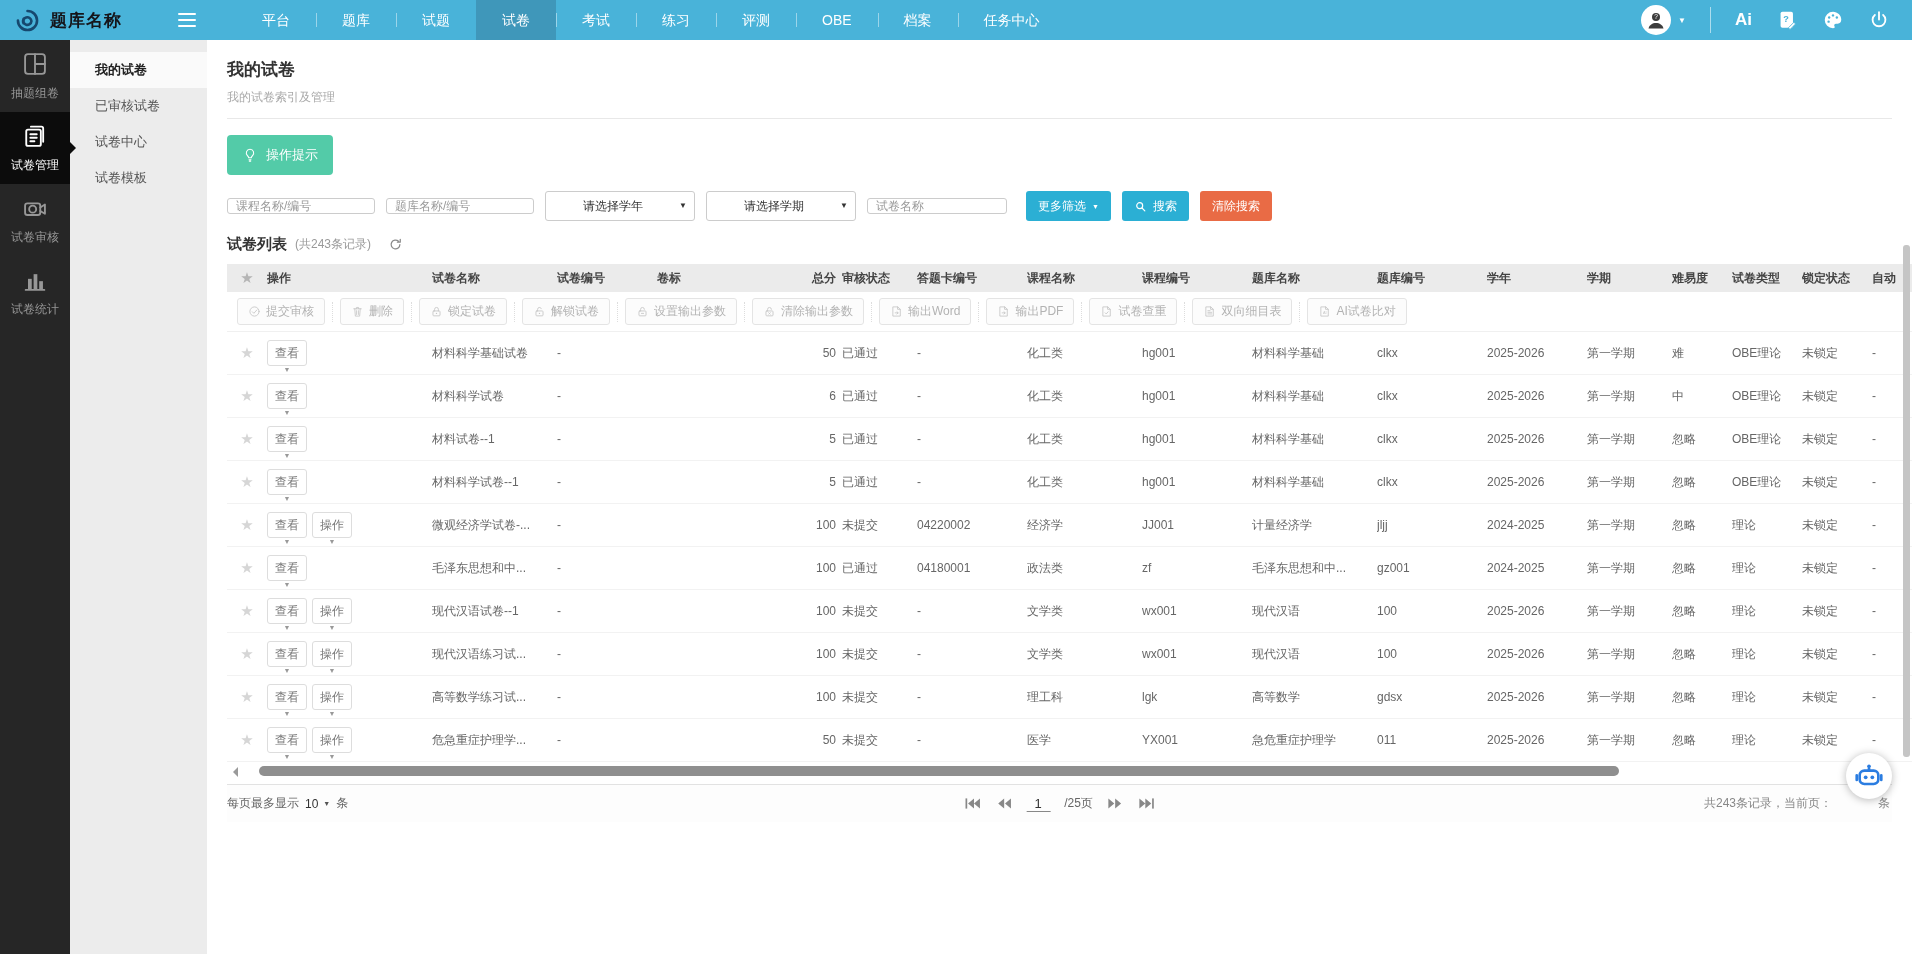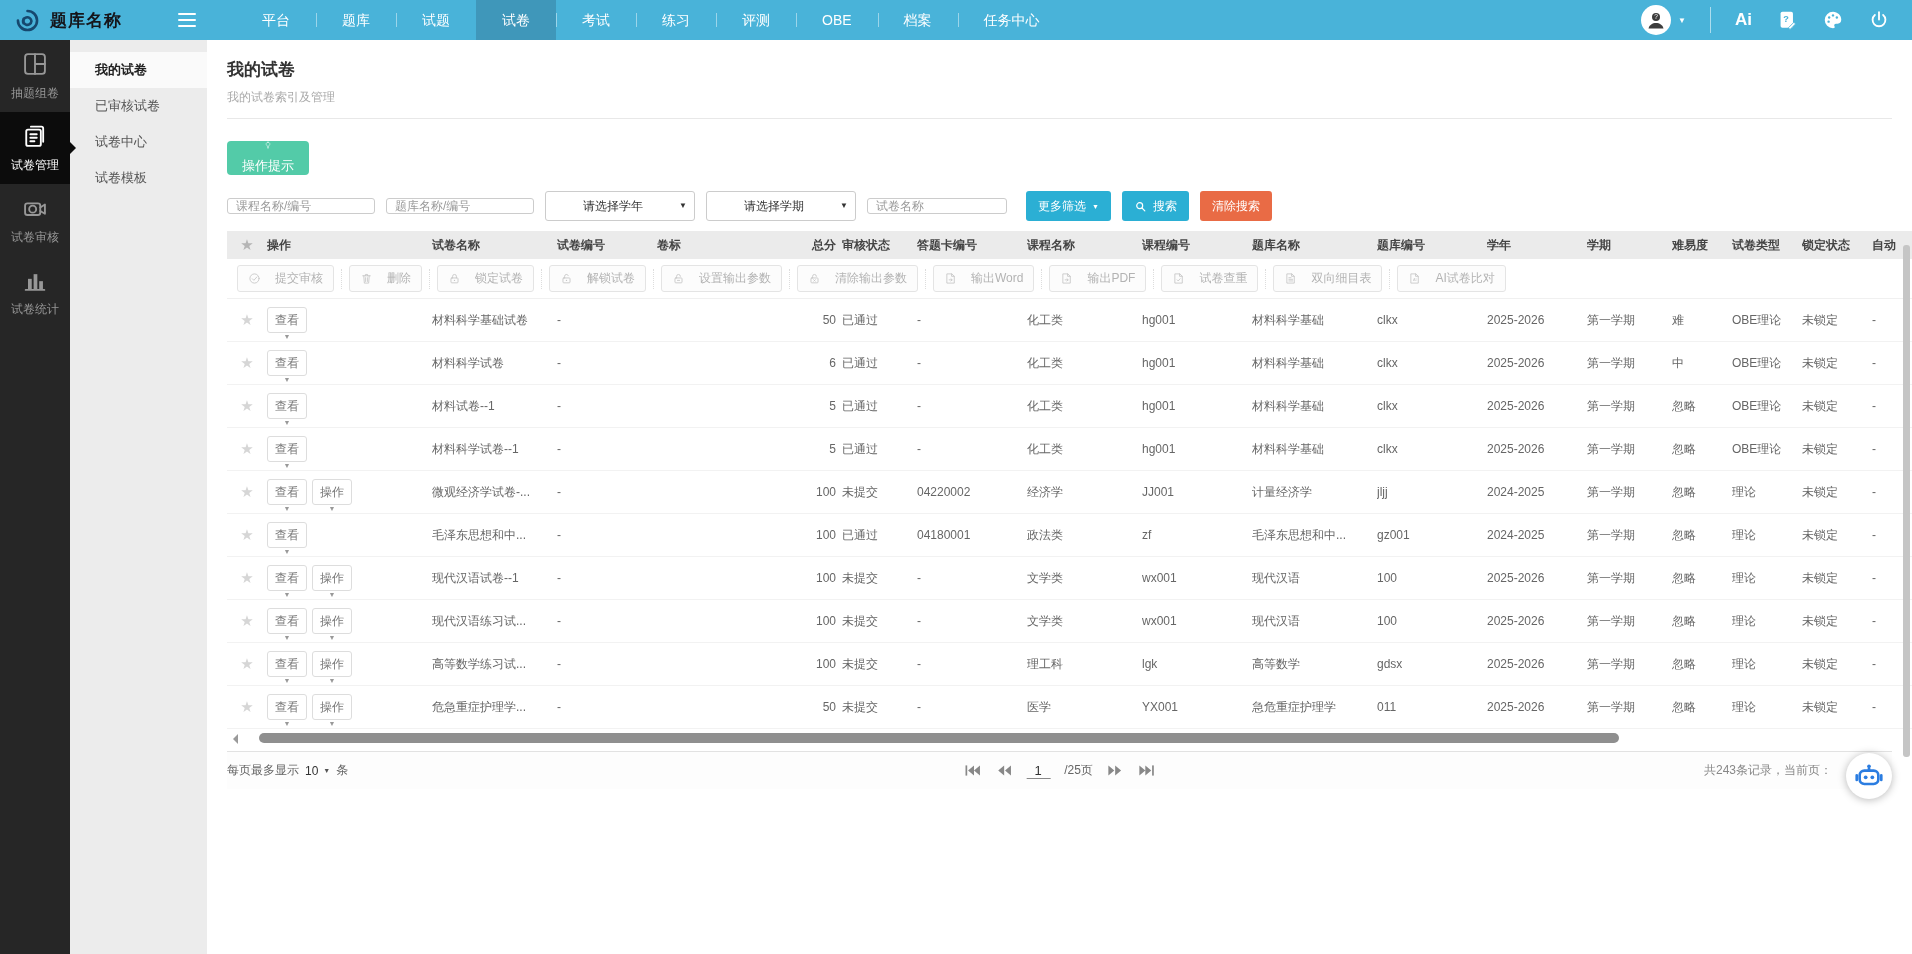--- a/index.html
+++ b/index.html
@@ -43,22 +43,22 @@
   .sub-item.active { background:#fafafa; color:#222; font-weight:bold; }
 
   
   .main { position:fixed; top:40px; left:207px; width:1705px; bottom:0; background:#fff; }
   .content { padding:14px 0 0 20px; }
   .page-title { font-size:17px; font-weight:bold; color:#333; margin-top:4px; }
   .page-sub { font-size:12px; color:#a9a9a9; margin-top:8px; }
   .divider { border-top:1px solid #e8e8e8; margin:12px 20px 0 0; }
 
   .tip-row { margin-top:16px; }
-  .tip-btn { display:inline-flex; align-items:center; gap:8px; height:34px; padding:0 15px;
-    background:#53cba8; color:#fff; font-size:13px; border:none; border-radius:4px; cursor:pointer;flex-direction:column; }
+  .tip-btn { display:inline-flex; align-items:center; gap:8px; height:40px; padding:0 15px;
+    background:#53cba8; color:#fff; font-size:13px; border:none; border-radius:4px; cursor:pointer; }
   .tip-btn svg { width:16px; height:16px; color:#fff; }
 
   .filters { margin-top:16px; display:flex; align-items:center; gap:11px; }
   .f-input { width:148px; height:16px; border:1px solid #ccc; border-radius:3px; padding:0 8px; font-size:12px; color:#333;
     font-family:"Liberation Sans","DejaVu Sans",sans-serif; }
   .f-input::placeholder { color:#999; }
   .selwrap { position:relative; }
   .f-select { appearance:none; -webkit-appearance:none; width:150px; height:30px; border:1px solid #ccc; border-radius:3px;
     padding:0 22px 0 8px; font-size:12px; color:#333; background:#fff;
     font-family:"Liberation Sans","DejaVu Sans",sans-serif;text-align:center; }
@@ -80,21 +80,21 @@
   
   .table { margin-top:10px; width:1685px; }
   .grid { display:grid;
     grid-template-columns:40px 165px 125px 100px 125px 60px 75px 110px 115px 110px 125px 110px 100px 85px 60px 70px 70px 40px; }
   .thead { background:#ebebeb; height:28px; align-items:center; font-size:12px; font-weight:bold; color:#444; }
   .c { overflow:hidden; white-space:nowrap; text-overflow:ellipsis; padding-right:6px; }
   .c.right { text-align:right; }
   .hstar { color:#b5b5b5; font-size:15px; text-align:center; }
 
   .toolbar { display:flex; align-items:center; height:40px; padding-left:10px; border-bottom:1px solid #f0f0f0; }
-  .tb-btn { display:inline-flex; align-items:center; gap:14px; height:27px; padding:0 10px; border:1px solid #e4e4e4;
+  .tb-btn { display:inline-flex; align-items:center; gap:5px; height:27px; padding:0 10px; border:1px solid #e4e4e4;
     border-radius:3px; background:#fcfcfc; color:#b3b3b3; font-size:12px; cursor:default;
     font-family:"Liberation Sans","DejaVu Sans",sans-serif; }
   .tb-btn svg { width:13px; height:13px; color:#c6c6c6; }
   .tb-sep { width:0; height:20px; border-left:1px dotted #ddd; margin:0 7px; }
 
   .trow { height:43px; align-items:center; font-size:12px; color:#666; border-bottom:1px solid #f2f2f2; }
   .row-star { color:#d6d6d6; font-size:15px; text-align:center; cursor:pointer; }
   .act-cell { display:flex; align-items:center; gap:5px; }
   .act-btn { display:inline-flex; align-items:center; gap:4px; height:26px; padding:0 7px; border:1px solid #ddd;
     border-radius:3px; background:#fff; color:#777; font-size:12px; cursor:pointer;
@@ -265,20 +265,30 @@
           <circle cx="10.5" cy="10.5" r="5.5"></circle>
             <path d="M14.8 14.8L20 20"></path>
         </svg>
         <span>搜索</span>
       </button>
       <button class="f-btn btn-orange">
         <span>清除搜索</span>
       </button>
     </div>
 
+    <div class="list-head">
+      <span class="list-title">试卷列表</span>
+      <span class="list-count">(共243条记录)</span>
+      <button class="refresh-btn">
+        <svg class="icon" viewBox="0 0 24 24" style="stroke-width:2">
+          <path d="M19 12a7 7 0 1 1-2.2-5.1"></path>
+            <path d="M19.6 3.6v4.6h-4.6"></path>
+        </svg>
+      </button>
+    </div>
 
     <div class="table">
       <div class="grid thead" id="thead">
           <span class="hstar">★</span>
           <span class="c">操作</span>
           <span class="c">试卷名称</span>
           <span class="c">试卷编号</span>
           <span class="c">卷标</span>
           <span class="c right">总分</span>
           <span class="c">审核状态</span>

